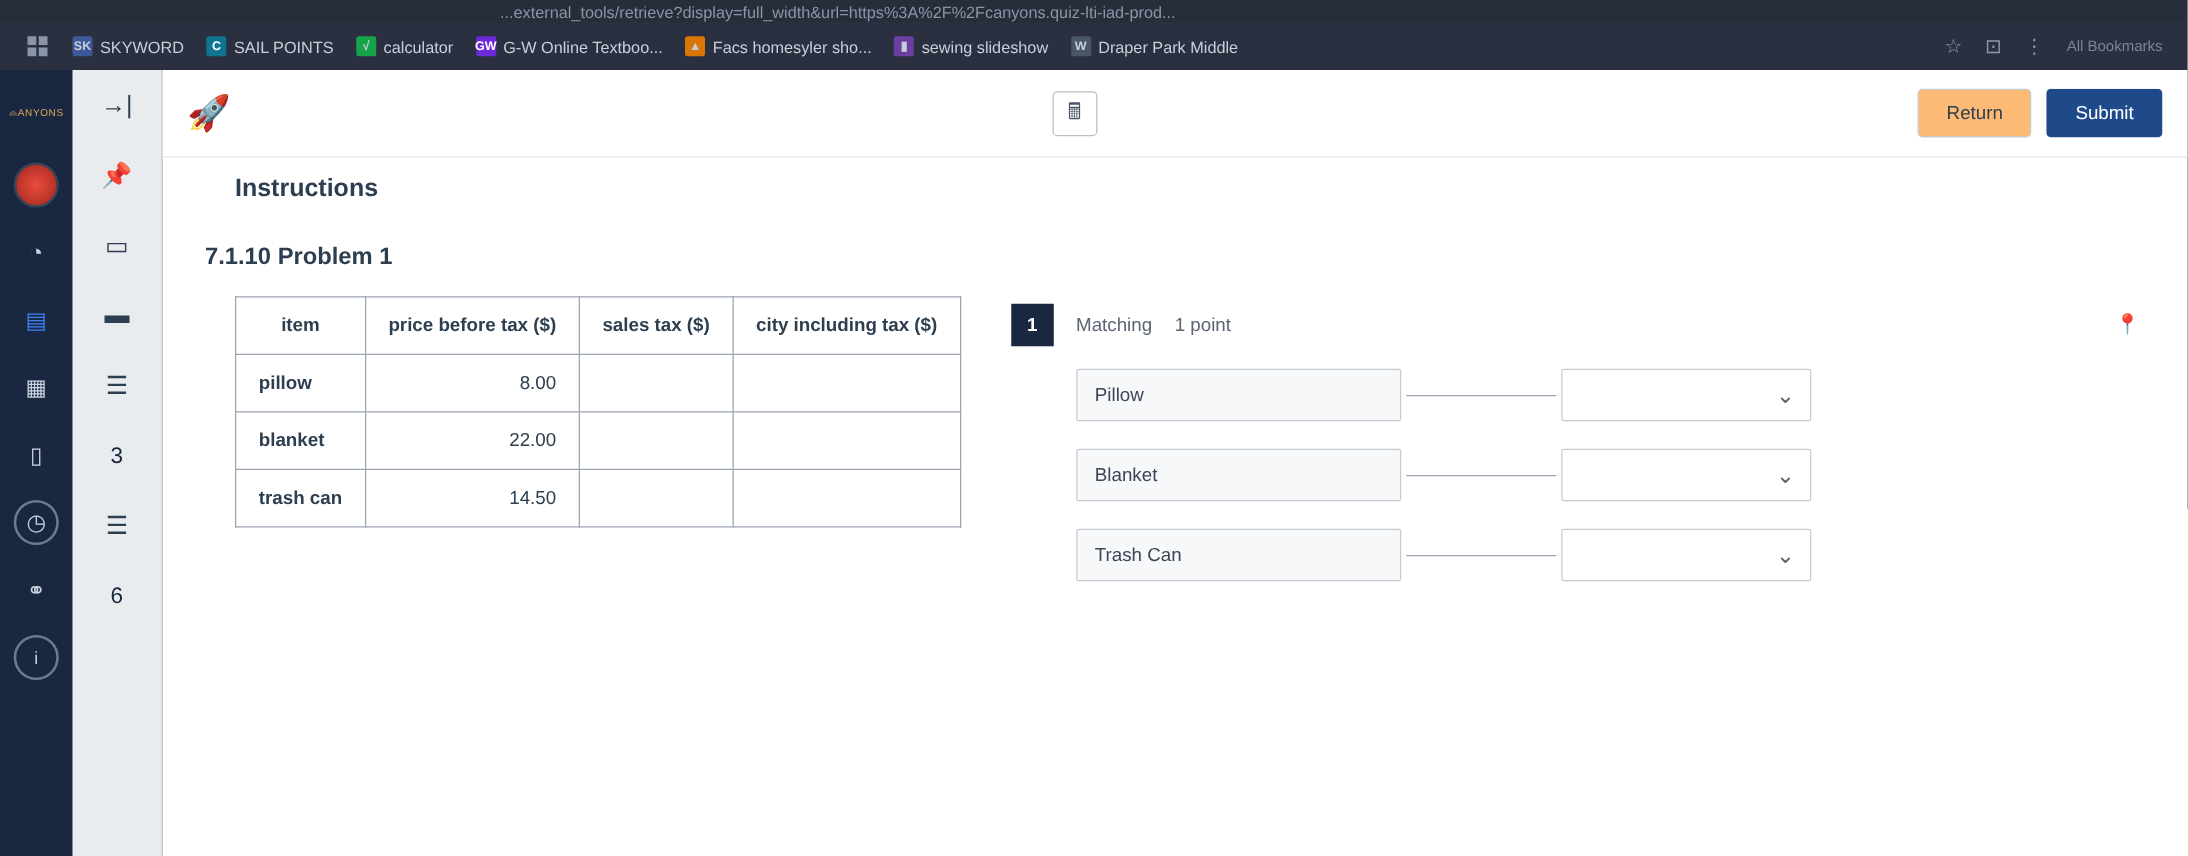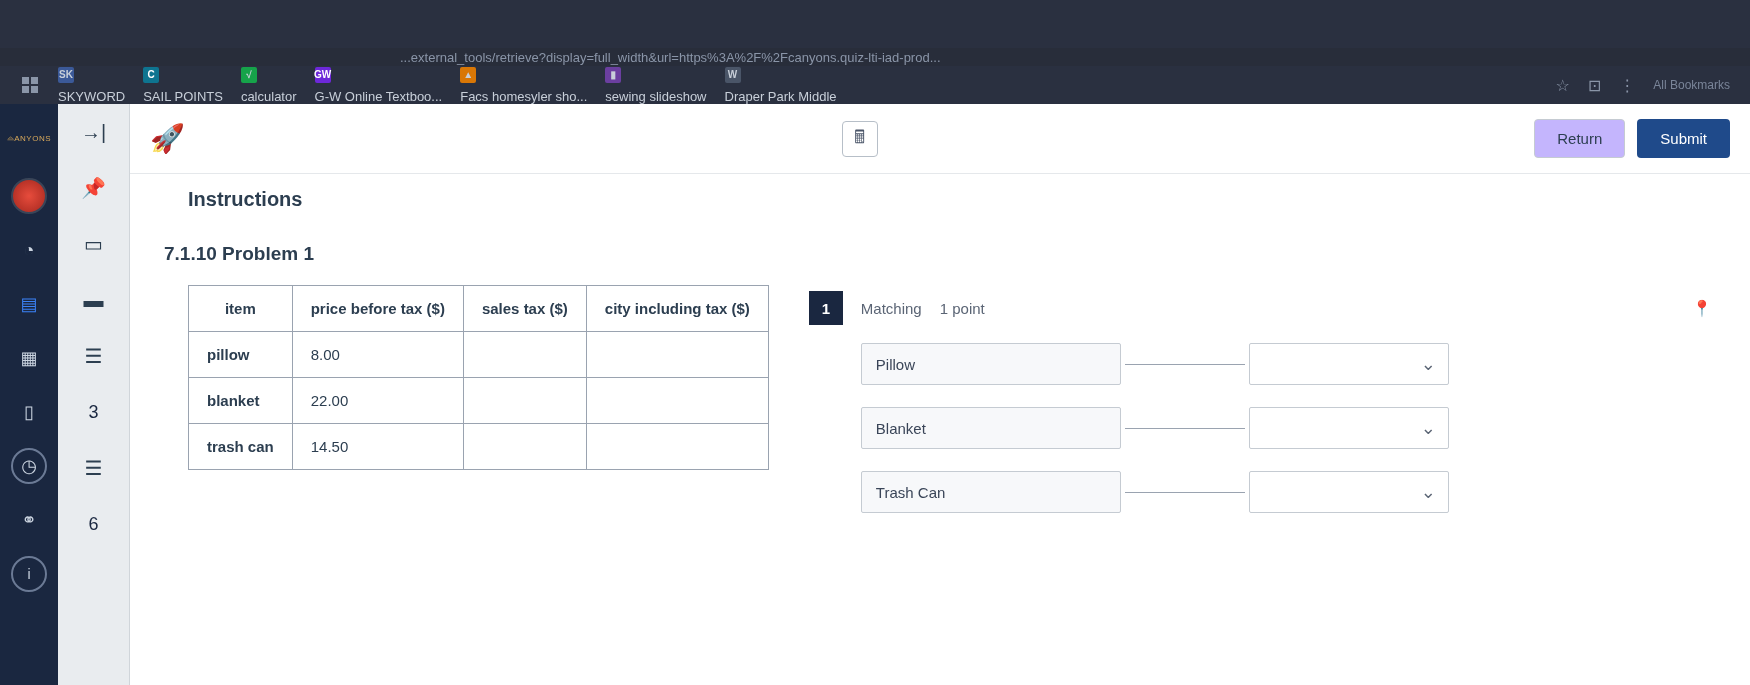--- a/index.html
+++ b/index.html
@@ -1,24 +1,24 @@
 <!DOCTYPE html>
 <html><head>
 <meta charset="utf-8">
 <style>
 * { margin: 0; padding: 0; box-sizing: border-box; font-family: Arial, sans-serif; }
 body { background: #2a3040; width: 1750px; height: 685px; overflow: hidden; }
 
-.browser-top { height: 18px; background: #282d3a; color: #9aa3b5; font-size: 13px; display: flex; align-items: center; padding-left: 400px; margin-top: 48px; }
+.browser-top { height: 18px; background: #282d3a; color: #9aa3b5; font-size: 13px; display: flex; align-items: center; padding-left: 400px; }
 .url-bar { color: #8a95a8; }
 
 .bookmarks-bar { height: 38px; background: #2a3040; display: flex; align-items: center; gap: 18px; padding: 0 20px; color: #c8cfd9; font-size: 13px; }
 .app-grid-icon { width: 20px; height: 20px; display: grid; grid-template: 1fr 1fr / 1fr 1fr; gap: 2px; padding: 2px; }
 .app-grid-icon span { background: #8a95a8; }
-.bookmark-item { display: flex; align-items: flex-start; gap: 6px; cursor: pointer; flex-direction: column; }
+.bookmark-item { display: flex; align-items: flex-end; gap: 6px; cursor: pointer; }
 .bookmark-icon { width: 16px; height: 16px; background: #4a5568; border-radius: 2px; display: flex; align-items: center; justify-content: center; font-size: 10px; font-weight: bold; }
 .bookmark-icon.blue { background: #3b5998; }
 .bookmark-icon.teal { background: #0e7490; color: #fff; }
 .bookmark-icon.green { background: #16a34a; }
 .bookmark-icon.red { background: #6d28d9; color: #fff; }
 .bookmark-icon.purple { background: #6b3fa0; }
 .bookmark-icon.orange { background: #d97706; }
 .bookmarks-right { margin-left: auto; display: flex; align-items: center; gap: 18px; color: #7a8599; }
 .star-icon, .ext-icon, .menu-dots { color: #8a95a8; font-size: 16px; }
 
@@ -35,40 +35,40 @@
 .tool-rail .tool-item { width: 36px; height: 36px; display: flex; align-items: center; justify-content: center; cursor: pointer; font-size: 20px; color: #2c3e50; }
 .tool-rail .num-label { font-size: 18px; color: #1a2740; font-weight: 500; }
 
 .content-area { flex: 1; background: #fff; display: flex; flex-direction: column; }
 
 .top-toolbar { height: 70px; background: #fff; border-bottom: 1px solid #e5e8eb; display: flex; align-items: center; padding: 0 20px; gap: 16px; }
 .rocket-icon { font-size: 28px; color: #2c3e50; }
 .calc-tool { margin-left: auto; margin-right: auto; width: 36px; height: 36px; border: 1px solid #b7bfc8; border-radius: 4px; display: flex; align-items: center; justify-content: center; font-size: 18px; color: #4a5568; cursor: pointer; }
 .top-actions { display: flex; gap: 12px; }
 .btn { padding: 10px 22px; border-radius: 4px; font-size: 15px; cursor: pointer; border: 1px solid transparent; }
-.btn-return { background: #c4b5fd; border-color: #c5cbd2; color: #2c3e50; }
+.btn-return { background: #fdba74; border-color: #c5cbd2; color: #2c3e50; }
 .btn-submit { background: #1f4a8a; color: #fff; }
 
 .problem-body { flex: 1; padding: 14px 28px; display: flex; gap: 20px; overflow: hidden; }
 
 .problem-content { flex: 1; }
 
 .instructions-block { margin-bottom: 32px; padding-left: 30px; }
 .instructions-title { font-size: 20px; font-weight: bold; color: #2c3e50; margin-bottom: 10px; }
 .instructions-text { font-size: 17px; color: #2c3e50; line-height: 1.5; }
 
 .problem-label { font-size: 19px; font-weight: bold; color: #2c3e50; margin-bottom: 20px; padding-left: 6px; }
 
 .problem-row { display: flex; gap: 40px; align-items: flex-start; }
 
 .data-table-wrap { padding-left: 30px; }
 table.data-table { border-collapse: collapse; }
 table.data-table th, table.data-table td { border: 1px solid #9aa3b0; padding: 14px 18px; font-size: 15px; color: #2c3e50; text-align: left; background: #fff; }
 table.data-table th { font-weight: bold; text-align: center; }
-table.data-table td.center { text-align: left; }
+table.data-table td.center { text-align: right; }
 table.data-table td.empty { min-width: 120px; }
 table.data-table .item-col { font-weight: bold; }
 
 .question-panel { flex: 1; padding-top: 6px; }
 .q-header { display: flex; align-items: center; gap: 18px; margin-bottom: 18px; }
 .q-num { width: 34px; height: 34px; background: #1a2740; color: #fff; display: flex; align-items: center; justify-content: center; font-size: 15px; font-weight: bold; }
 .q-meta { color: #5b6575; font-size: 15px; }
 .q-pin { margin-left: auto; color: #3a4558; font-size: 16px; cursor: pointer; padding-right: 10px; }
 .q-prompt { color: #3a4558; font-size: 16px; margin-bottom: 26px; padding-left: 52px; }
 

